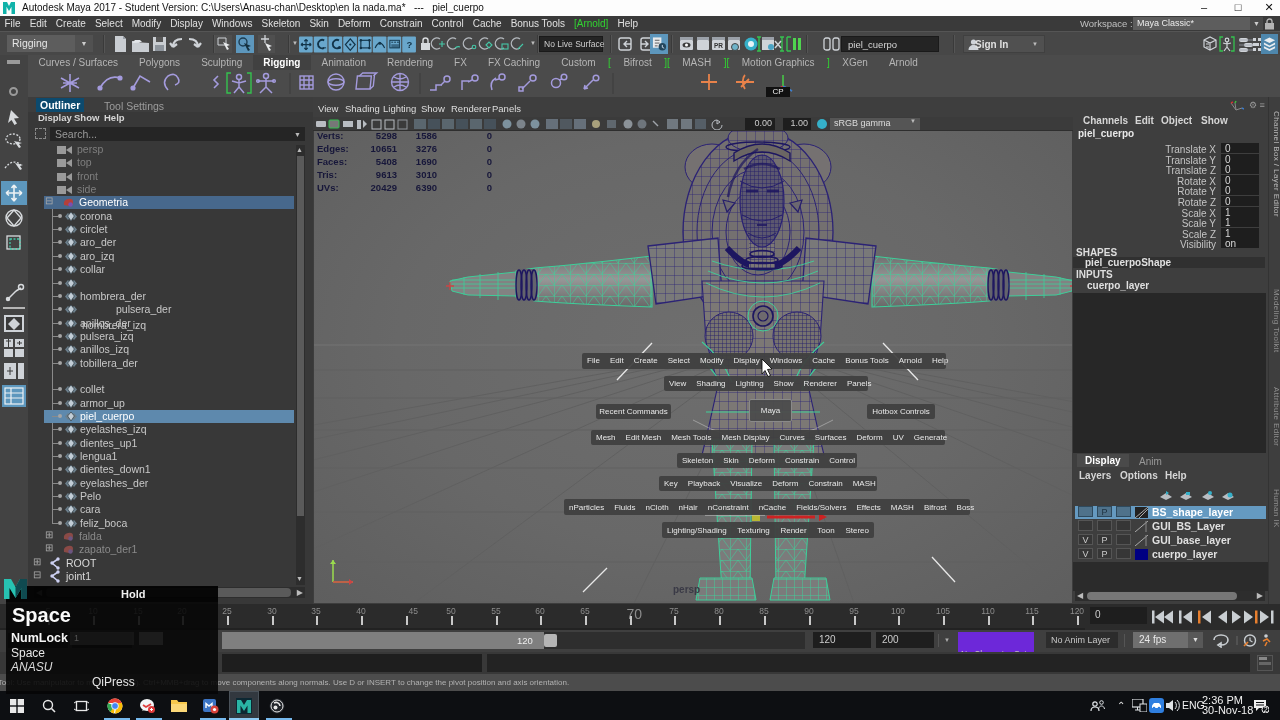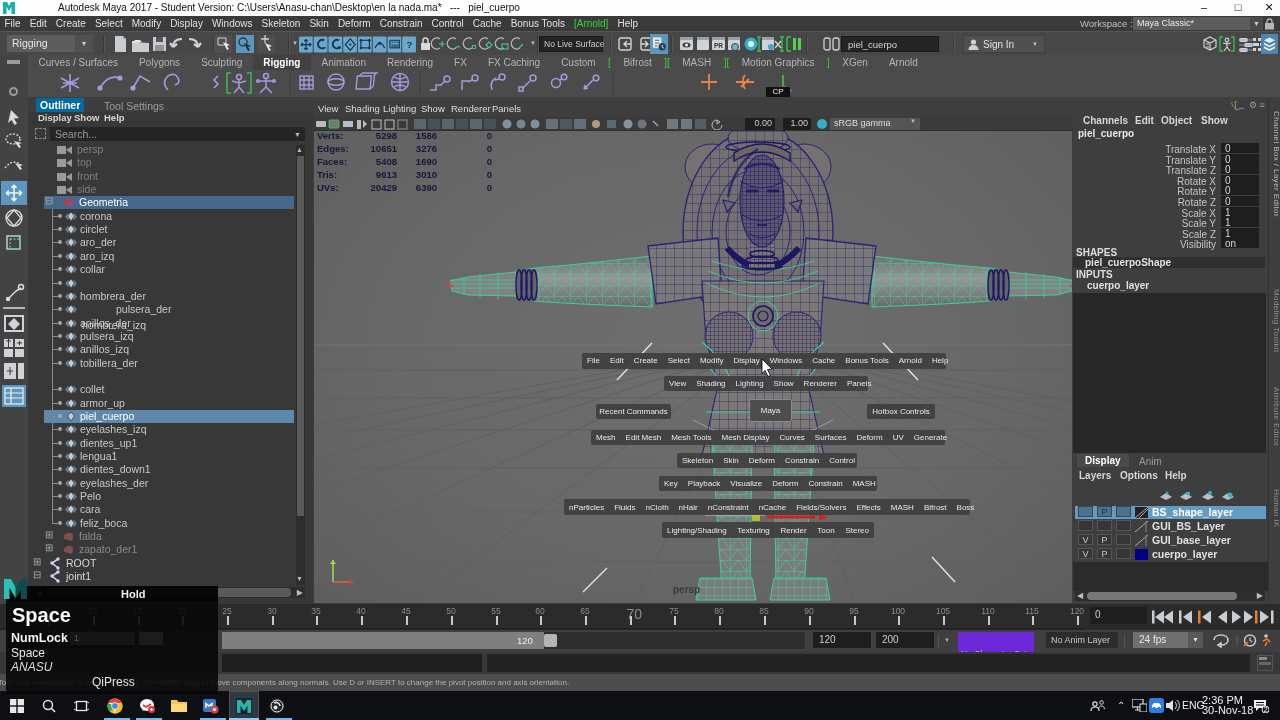--- a/index.html
+++ b/index.html
@@ -1,20 +1,20 @@
 <!DOCTYPE html>
 <html><head><meta charset="utf-8">
 <style>
 *{margin:0;padding:0;box-sizing:border-box;}
 html,body{width:1280px;height:720px;overflow:hidden;background:#000;font-family:"Liberation Sans",sans-serif;}
 #stage{position:absolute;left:0;top:0;width:1280px;height:720px;background:#4b4b4b;}
 .abs{position:absolute;}
 
 #titlebar{left:0;top:0;width:1280px;height:16px;background:#fdfdfd;color:#111;font-size:10px;}
-#titletxt{left:22px;top:2px;white-space:nowrap;margin-left:36px;}
+#titletxt{left:22px;top:2px;white-space:nowrap;}
 .winbtn{top:0;width:14px;height:14px;color:#111;font-size:11px;text-align:center;line-height:14px;}
 
 #menubar{left:0;top:16px;width:1280px;height:15px;background:#3a3a3a;color:#e0e0e0;font-size:10px;}
 #menubar .mi{float:left;padding:2px 4.5px;}
 
 #statusbar{left:0;top:31px;width:1280px;height:24px;background:#474747;border-top:1px solid #555;}
 .sbsep{position:absolute;top:3px;width:2px;height:18px;border-left:1px solid #3a3a3a;border-right:1px solid #555;}
 .stab{float:left;padding:2px 10.5px;}
 .stab.grn{color:#31d531;padding:2px 2px;}
 
@@ -261,21 +261,21 @@
         <rect x="1" y="1" width="6" height="12" rx="2" fill="none" stroke="#cfd3d8" stroke-width="1.3"></rect>
         <rect x="10" y="1" width="6" height="12" rx="2" fill="none" stroke="#cfd3d8" stroke-width="1.3"></rect>
       </svg>
   <div class="abs" style="left:841px;top:4px;width:98px;height:16px;background:#242424;border:1px solid #1a1a1a;color:#d5d5d5;font-size:9.5px;padding:2px 6px;">piel_cuerpo</div>
   <div class="abs sbsep" style="left:953px;"></div>
   <div class="abs" style="left:963px;top:3px;width:82px;height:18px;background:#505050;border:1px solid #404040;color:#e0e0e0;font-size:10px;">
      <svg class="abs" style="left:3px;top:2px" width="13" height="13" viewBox="0 0 13 13">
           <circle cx="6.5" cy="4" r="2.6" fill="#cfd3d8"></circle>
           <path d="M1.5 12c0-3 2.2-5 5-5s5 2 5 5z" fill="#cfd3d8"></path>
         </svg>
-     <span style="position:absolute;left:19px;top:3px;font-weight:normal;">Sign In</span>
+     <span style="position:absolute;left:11px;top:3px;font-weight:bold;">Sign In</span>
      <span style="position:absolute;left:68px;top:5px;font-size:6px;color:#bbb;">▼</span>
   </div>
   <svg class="abs" style="left:1203px;top:3px" width="74" height="18" viewBox="0 0 74 18">
     <g fill="none" stroke="#cfd3d8" stroke-width="1.2">
       <path d="M1 5l6-3 6 3v7l-6 3-6-3z M1 5l6 3 6-3 M7 8v7"></path>
           <path d="M3 9h3M3 12h3" stroke-width="1"></path>
     </g>
     <g stroke="#35c24f" stroke-width="1.3" fill="none">
           <path d="M20 2h-3v14h3M28 2h3v14h-3"></path>
         </g>
@@ -450,21 +450,21 @@
         </g>
     <rect x="2" y="282" width="24" height="22" fill="#5d97bd"></rect>
     <g fill="none" stroke="#eef2f4" stroke-width="1.2">
           <rect x="5" y="285" width="18" height="16"></rect>
           <path d="M11 285v16M5 290h18M5 295h18M14 290h9"></path>
         </g>
   </svg>
 </div>
 <div class="abs" id="outliner">
   <div class="abs" style="left:0;top:0;width:285px;height:15px;background:#3d3d3d;">
-    <div class="abs" style="left:8px;top:1px;padding:1px 4px;background:#0369a1;color:#fff;font-weight:bold;">Outliner</div>
+    <div class="abs" style="left:8px;top:1px;padding:1px 4px;background:#0c4a6e;color:#fff;font-weight:bold;">Outliner</div>
     <div class="abs" style="left:72px;top:2px;padding:1px 4px;color:#9c9c9c;">Tool Settings</div>
   </div>
   <div class="abs" style="left:0;top:15px;width:285px;height:14px;font-size:9.5px;">
     <span class="abs" style="left:10px;font-weight:bold;color:#d6d6d6;">Display</span>
     <span class="abs" style="left:46px;font-weight:bold;color:#d6d6d6;">Show</span>
     <span class="abs" style="left:76px;font-weight:bold;color:#d6d6d6;">Help</span>
   </div>
   <div class="abs" style="left:7px;top:31px;width:11px;height:11px;border:1px dashed #888;"></div>
   <div class="abs" style="left:22px;top:30px;width:255px;height:14px;background:#252525;color:#9a9a9a;padding:1px 5px;">Search...
     <span style="position:absolute;right:4px;top:4px;font-size:7px;color:#bbb;">▼</span>
@@ -1189,21 +1189,21 @@
         <div class="abs" style="left:170px;top:2px;width:24px;text-align:center;color:#8c8c8c;font-size:8.5px;">20</div>
         <div class="abs" style="left:182px;top:12px;width:2px;height:9px;background:#c8c8c8;"></div>
         <div class="abs" style="left:215px;top:2px;width:24px;text-align:center;color:#8c8c8c;font-size:8.5px;">25</div>
         <div class="abs" style="left:227px;top:12px;width:2px;height:9px;background:#c8c8c8;"></div>
         <div class="abs" style="left:260px;top:2px;width:24px;text-align:center;color:#8c8c8c;font-size:8.5px;">30</div>
         <div class="abs" style="left:272px;top:12px;width:2px;height:9px;background:#c8c8c8;"></div>
         <div class="abs" style="left:304px;top:2px;width:24px;text-align:center;color:#8c8c8c;font-size:8.5px;">35</div>
         <div class="abs" style="left:316px;top:12px;width:2px;height:9px;background:#c8c8c8;"></div>
         <div class="abs" style="left:349px;top:2px;width:24px;text-align:center;color:#8c8c8c;font-size:8.5px;">40</div>
         <div class="abs" style="left:361px;top:12px;width:2px;height:9px;background:#c8c8c8;"></div>
-        <div class="abs" style="left:394px;top:2px;width:24px;text-align:center;color:#8c8c8c;font-size:8.5px;">45</div>
+        <div class="abs" style="left:394px;top:2px;width:24px;text-align:right;color:#8c8c8c;font-size:8.5px;">45</div>
         <div class="abs" style="left:406px;top:12px;width:2px;height:9px;background:#c8c8c8;"></div>
         <div class="abs" style="left:439px;top:2px;width:24px;text-align:center;color:#8c8c8c;font-size:8.5px;">50</div>
         <div class="abs" style="left:451px;top:12px;width:2px;height:9px;background:#c8c8c8;"></div>
         <div class="abs" style="left:484px;top:2px;width:24px;text-align:center;color:#8c8c8c;font-size:8.5px;">55</div>
         <div class="abs" style="left:496px;top:12px;width:2px;height:9px;background:#c8c8c8;"></div>
         <div class="abs" style="left:528px;top:2px;width:24px;text-align:center;color:#8c8c8c;font-size:8.5px;">60</div>
         <div class="abs" style="left:540px;top:12px;width:2px;height:9px;background:#c8c8c8;"></div>
         <div class="abs" style="left:573px;top:2px;width:24px;text-align:center;color:#8c8c8c;font-size:8.5px;">65</div>
         <div class="abs" style="left:585px;top:12px;width:2px;height:9px;background:#c8c8c8;"></div>
         <div class="abs" style="left:618px;top:2px;width:24px;text-align:right;color:#8c8c8c;font-size:14px;">70</div>

